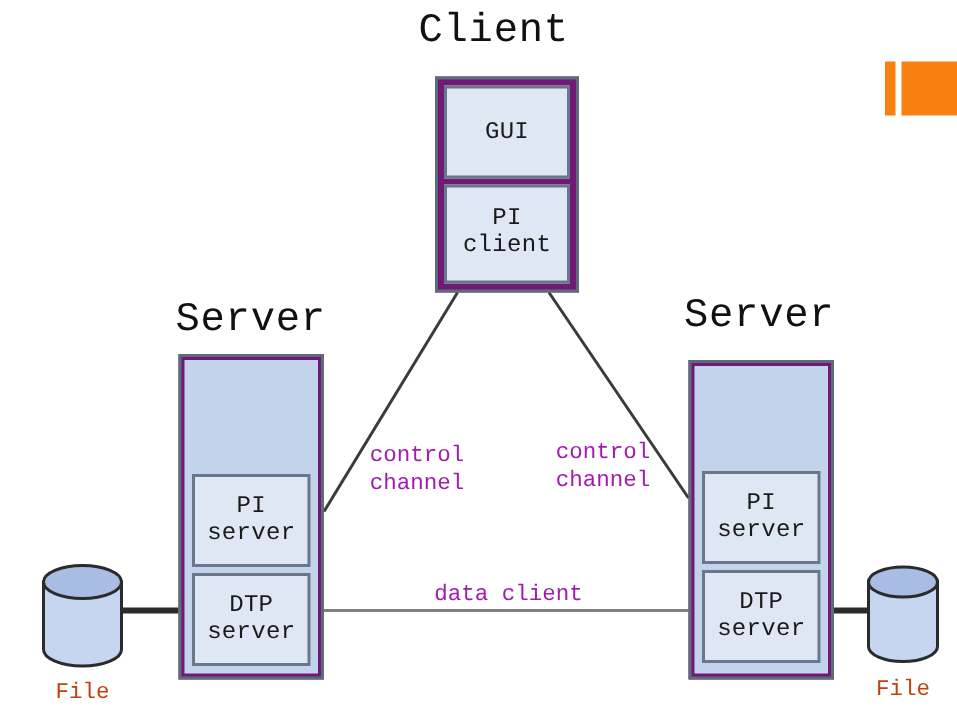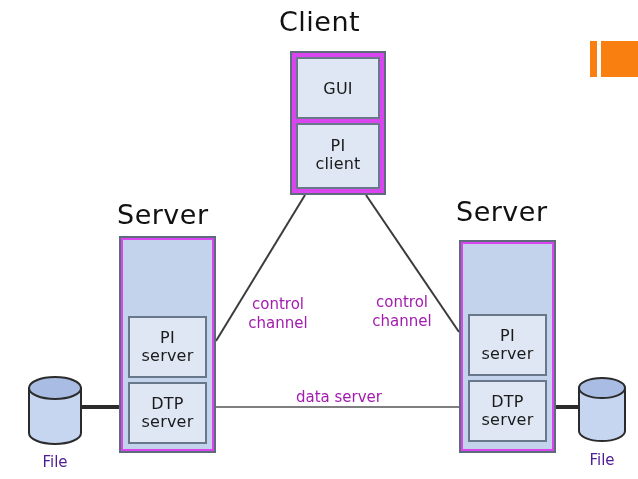--- a/index.html
+++ b/index.html
@@ -9,28 +9,29 @@
   }
   body {
     font-family: "DejaVu Sans", sans-serif;
   }
   #canvas {
     position: relative;
     width: 638px;
     height: 468px;
     background: #ffffff;
     overflow: hidden;
+    font-family: Liberation Mono, monospace;
   }
 
   
   .outer-box {
     position: absolute;
     box-sizing: border-box;
     border: 2px solid #5d6b7d;
-    background: #d946ef;
+    background: #701a75;
   }
   .panel {
     position: absolute;
     box-sizing: border-box;
     border: 2px solid #69778a;
   }
   .panel-light { background: #dfe7f4; }
 
   .box-label {
     position: absolute;
@@ -74,21 +75,21 @@
 
   
   .cyl {
     position: absolute;
   }
   .cyl-label {
     position: absolute;
     width: 100%;
     text-align: center;
     font-size: 15px;
-    color: #4c1d95;
+    color: #c2410c;
   }
 
   
   .deco-bar {
     position: absolute;
     background: #f98010;
   }
 </style>
 </head>
 <body>
@@ -154,21 +155,21 @@
   <div class="caption" style="left:232px; top:295px; width:92px;">
     <div>control</div>
     <div>channel</div>
   </div>
 
   <div class="caption" style="left:356px; top:293px; width:92px;">
     <div>control</div>
     <div>channel</div>
   </div>
 
-  <div class="caption" style="left:279px; top:388px; width:120px;">data server</div>
+  <div class="caption" style="left:279px; top:388px; width:120px;">data client</div>
 
   <div class="cyl" style="left:26px; top:375px; width:58px; height:100px;">
     <svg width="58" height="78" viewBox="0 0 58 78">
       <path d="M3,13 L3,58 A26,11 0 0 0 55,58 L55,13 Z" fill="#c6d5f0" stroke="#2b2b2b" stroke-width="2"></path>
       <ellipse cx="29" cy="13" rx="26" ry="11" fill="#a9bde4" stroke="#2b2b2b" stroke-width="2"></ellipse>
     </svg>
     <div class="cyl-label" style="top:78px;">File</div>
   </div>
 
   <div class="cyl" style="left:576px; top:375px; width:52px; height:100px;">

